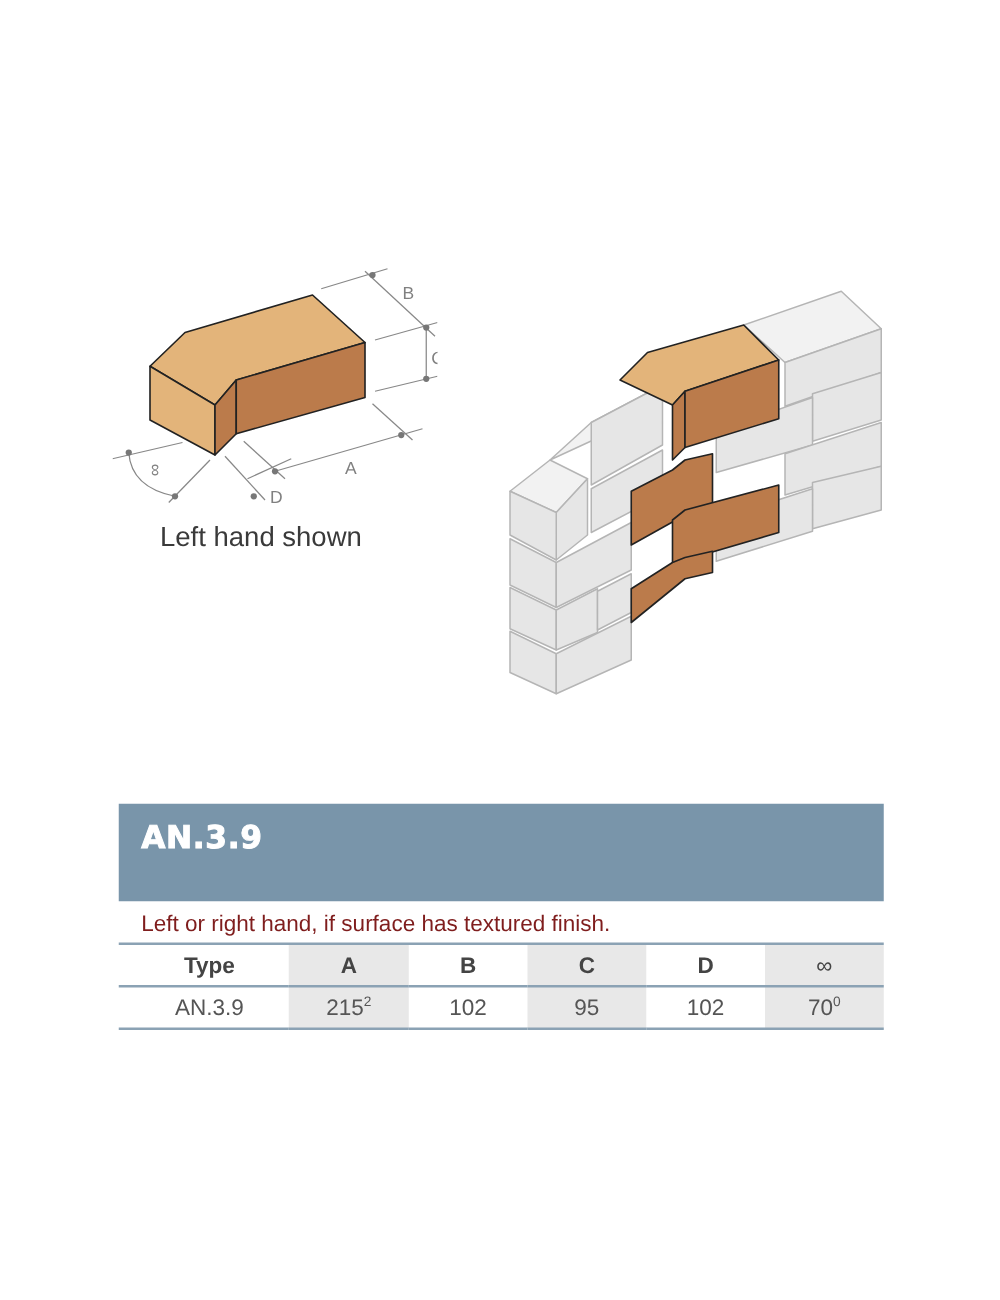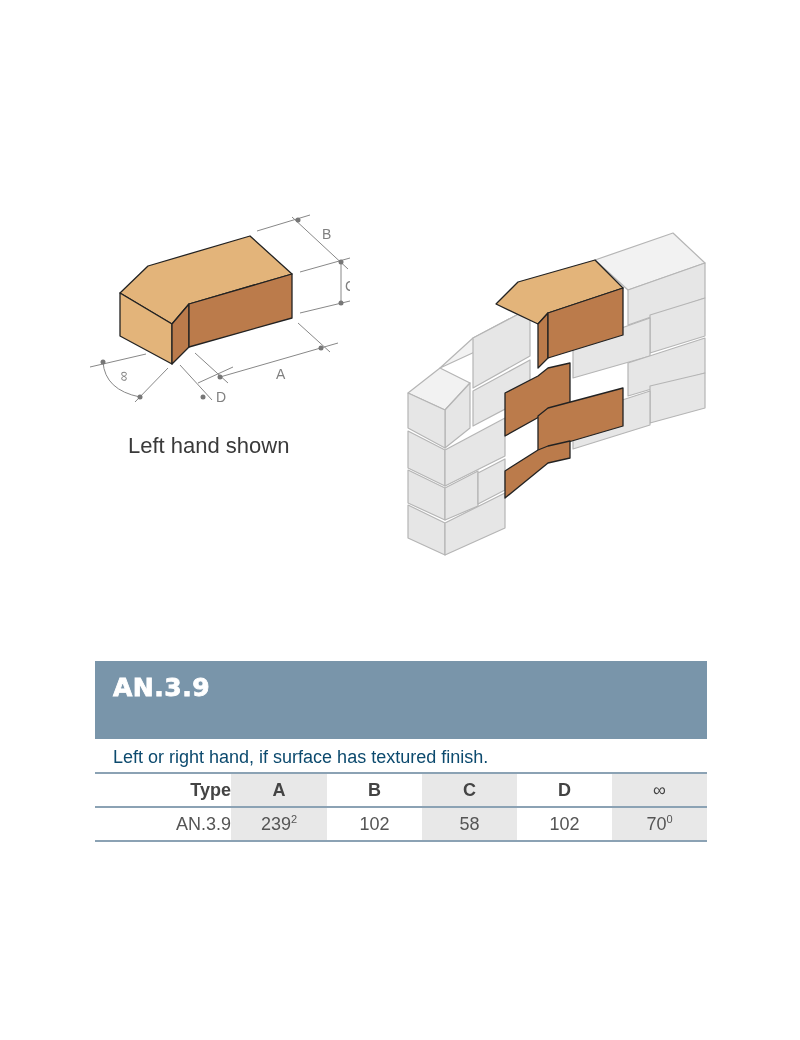--- a/index.html
+++ b/index.html
@@ -1,33 +1,33 @@
 <!DOCTYPE html>
 <html><head>
 <meta charset="utf-8">
 <style>
   html, body { margin: 0; padding: 0; background: #ffffff; }
   body { width: 800px; height: 1040px; position: relative; overflow: hidden;
          font-family: "Liberation Sans", sans-serif; color: #3f3f3f; }
   .fig { position: absolute; }
-  .caption { position: absolute; left: 128px; top: 433px; font-size: 22px; color: #3a3a3a; }
+  .caption { position: absolute; left: 128px; top: 417px; font-size: 22px; color: #3a3a3a; }
   .dimlabel { font-family: "Liberation Sans", sans-serif; font-size: 14px; fill: #808080; }
 
-  .spec { position: absolute; left: 95px; top: 643px; width: 612px; margin-top: 18px; }
+  .spec { position: absolute; left: 95px; top: 643px; width: 612px; }
   .spec-head { background: #7995aa; height: 78px; padding: 14px 0 0 18px; box-sizing: border-box; color: #fff; }
   .spec-code { font-family: "DejaVu Sans", sans-serif; font-weight: 900; font-size: 25px; line-height: 26px;
                letter-spacing: 0.5px; -webkit-text-stroke: 0.8px #fff; }
   .spec-name { font-size: 20px; line-height: 24px; margin-top: 2px; }
-  .spec-note { height: 33px; line-height: 36px; padding-left: 18px; font-size: 18px; color: #0c4a6e;
+  .spec-note { height: 33px; line-height: 36px; padding-left: 18px; font-size: 18px; color: #7f1d1d;
                border-bottom: 2px solid #8ba2b4; }
   table { border-collapse: collapse; width: 612px; table-layout: fixed; }
   td, th { height: 32px; font-size: 18px; text-align: center; padding: 0; }
   th { font-weight: bold; color: #444; border-bottom: 2px solid #8ba2b4; }
   td { color: #555; border-bottom: 2px solid #8ba2b4; }
-  .col-type { text-align: right; padding-left: 9px; }
+  .col-type { text-align: center; padding-left: 9px; }
   .shade { background: #e8e8e8; }
   sup { font-size: 11px; vertical-align: 7px; }
 </style>
 </head>
 <body>
 
 <svg class="fig" style="left:90px;top:205px" width="260" height="215" viewBox="0 0 260 215">
   <g stroke="#222" stroke-width="1.3" stroke-linejoin="round">
     <polygon points="30,88 58,61 160,31 202,69 99,99 82,119" fill="#e3b47a"></polygon>
     <polygon points="30,88 82,119 82,159 30,131" fill="#e3b47a"></polygon>
@@ -122,21 +122,21 @@
         <tr>
       <th class="col-type">Type</th>
       <th class="shade">A</th>
       <th>B</th>
       <th class="shade">C</th>
       <th>D</th>
       <th class="shade" style="font-weight:normal">∞</th>
     </tr>
     <tr>
       <td class="col-type">AN.3.9</td>
-      <td class="shade"><span>239</span><sup>2</sup></td>
+      <td class="shade"><span>215</span><sup>2</sup></td>
       <td>102</td>
-      <td class="shade">58</td>
+      <td class="shade">95</td>
       <td>102</td>
       <td class="shade"><span>70</span><sup>0</sup></td>
     </tr>
   </tbody>
     </table>
 </section>
 
 </body></html>

